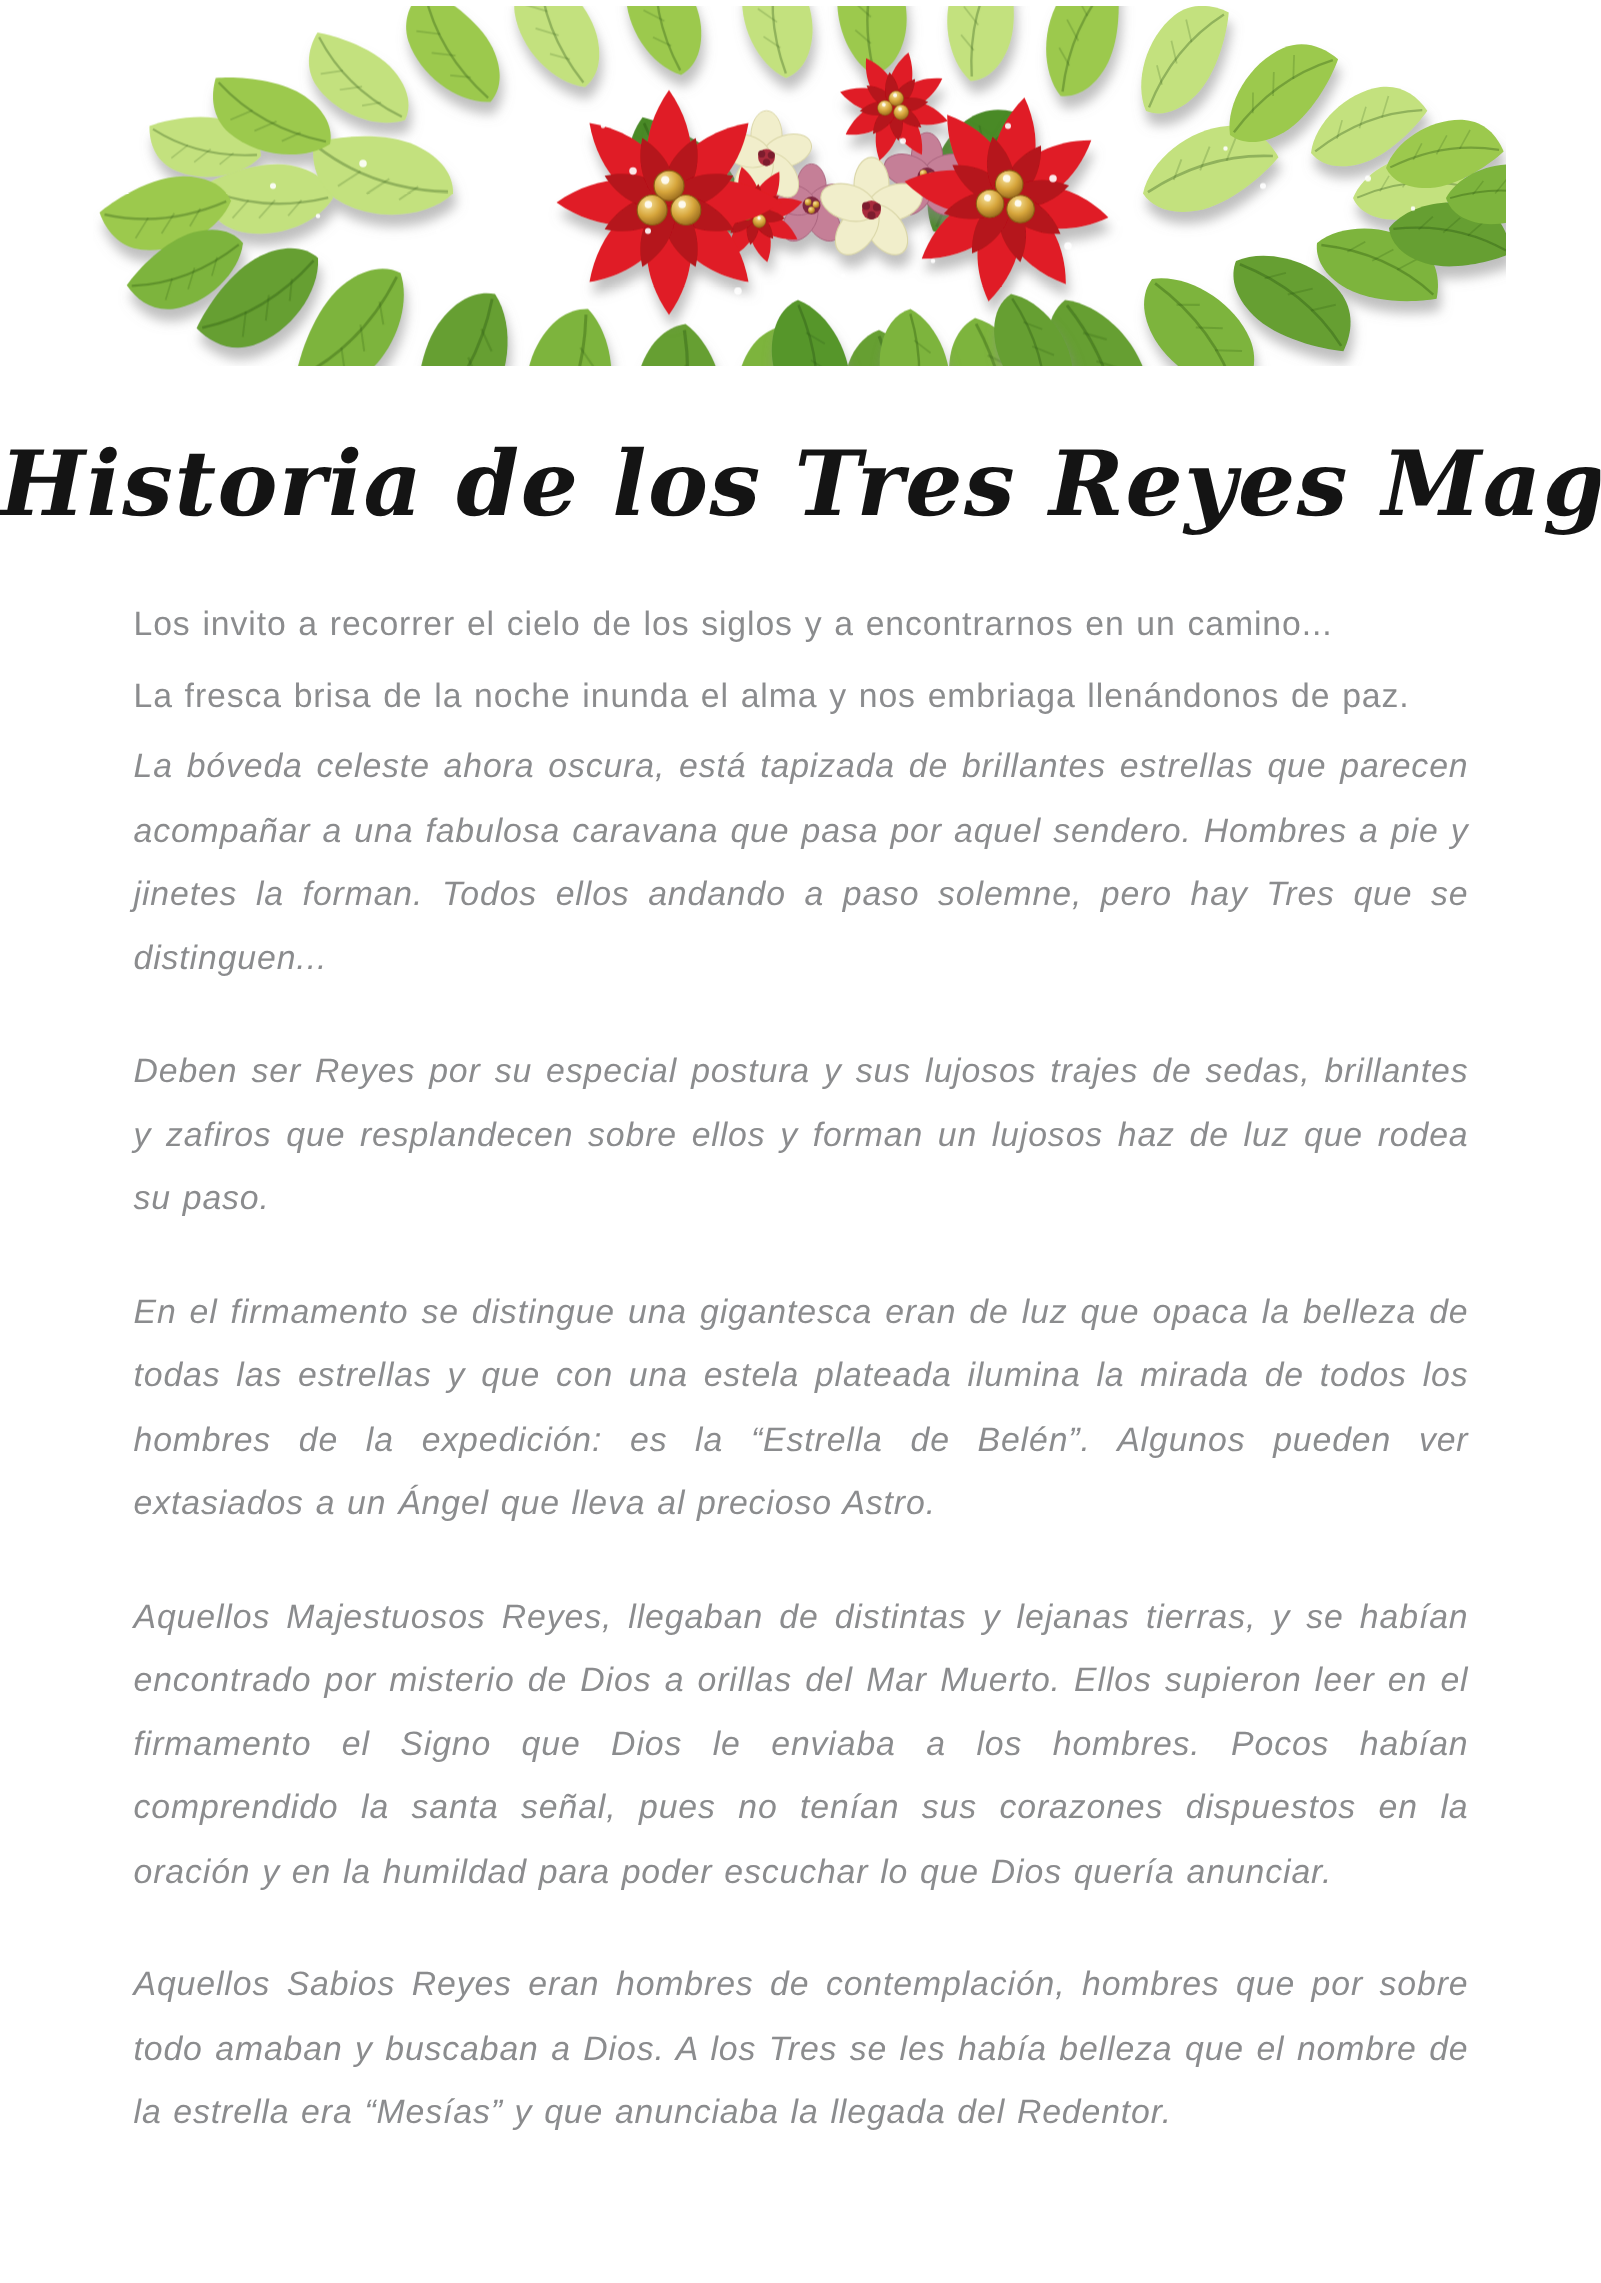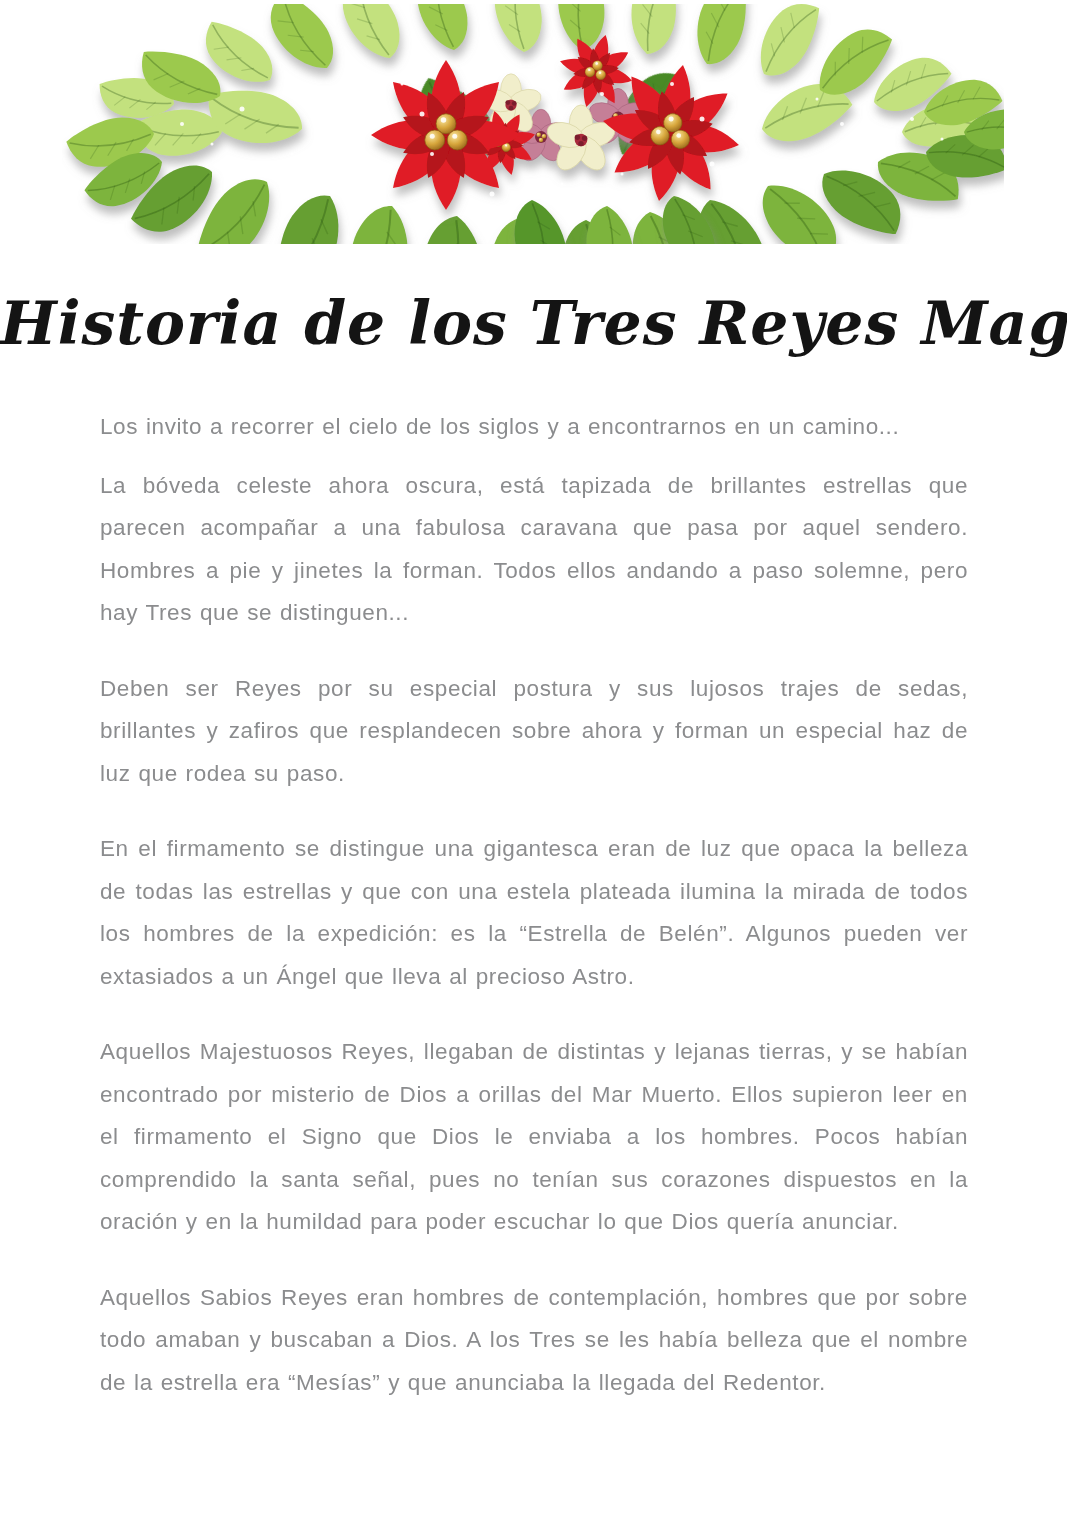--- a/index.html
+++ b/index.html
@@ -36,29 +36,29 @@
     color: #141414;
     white-space: nowrap;
   }
   .article {
     position: absolute;
     top: 390px;
     left: 84px;
     width: 900px;
   }
   .para {
-    margin: 16px;
+    margin: 5px;
     font-size: 22.5px;
     line-height: 42.5px;
     letter-spacing: 0.6px;
     color: #8b8c8e;
     word-spacing: 1px;
   }
   .para.gap { margin-top: 33px; }
-  .para.justify { text-align: justify; }
+  .para.justify { text-align: justify; font-style: italic; }
 </style>
 </head>
 <body>
 
 <div class="page">
 
   <svg class="garland" viewBox="0 0 942 240" aria-hidden="true">
     <defs>
       <g id="leaf">
         <path d="M0 0 C 12 -24, 48 -40, 78 -34 C 96 -30, 106 -16, 110 0 C 96 10, 64 26, 38 24 C 16 22, 4 12, 0 0 Z"></path>
@@ -212,20 +212,21 @@
         <circle cx="685" cy="145" r="2"></circle>
       <circle cx="360" cy="110" r="2.5"></circle>
         <circle cx="640" cy="115" r="2.5"></circle>
     </g>
   </svg>
 
   <h1 class="title">Historia de los Tres Reyes Magos</h1>
 
   <div class="article">
       <p class="para">Los invito a recorrer el cielo de los siglos y a encontrarnos en un camino...</p>
+      <p class="para">La fresca brisa de la noche inunda el alma y nos embriaga  llenándonos de paz.</p>
       <p class="para justify">La bóveda celeste ahora oscura, está tapizada de brillantes estrellas que parecen acompañar a una fabulosa caravana que pasa por aquel sendero. Hombres a pie y jinetes la forman. Todos ellos andando a paso solemne, pero hay Tres que se distinguen...</p>
-      <p class="para gap justify">Deben ser Reyes por su especial postura y sus lujosos trajes de sedas, brillantes y zafiros que resplandecen sobre ahora y forman un especial haz de luz que rodea su paso.</p>
+      <p class="para gap justify">Deben ser Reyes por su especial postura y sus lujosos trajes de sedas, brillantes y zafiros que resplandecen sobre ellos y forman un lujosos haz de luz que rodea su paso.</p>
       <p class="para gap justify">En el firmamento se distingue una gigantesca eran de luz que opaca la belleza de todas las estrellas y que con una estela plateada ilumina la mirada de todos los hombres de la expedición: es la “Estrella de Belén”. Algunos pueden ver extasiados a un Ángel que lleva al precioso Astro.</p>
       <p class="para gap justify">Aquellos Majestuosos Reyes, llegaban de distintas y lejanas tierras, y se habían encontrado por misterio de Dios a orillas del Mar Muerto. Ellos supieron leer en el firmamento el Signo que Dios le enviaba a los hombres. Pocos habían comprendido la santa señal, pues no tenían sus corazones dispuestos en la oración y en la humildad para poder escuchar lo que Dios quería anunciar.</p>
       <p class="para gap justify">Aquellos Sabios Reyes eran hombres de contemplación, hombres que por sobre todo amaban y buscaban a Dios. A los Tres se les había belleza que el nombre de la estrella era “Mesías” y que anunciaba la llegada del Redentor.</p>
     </div>
 
 </div>
 
 </body></html>

